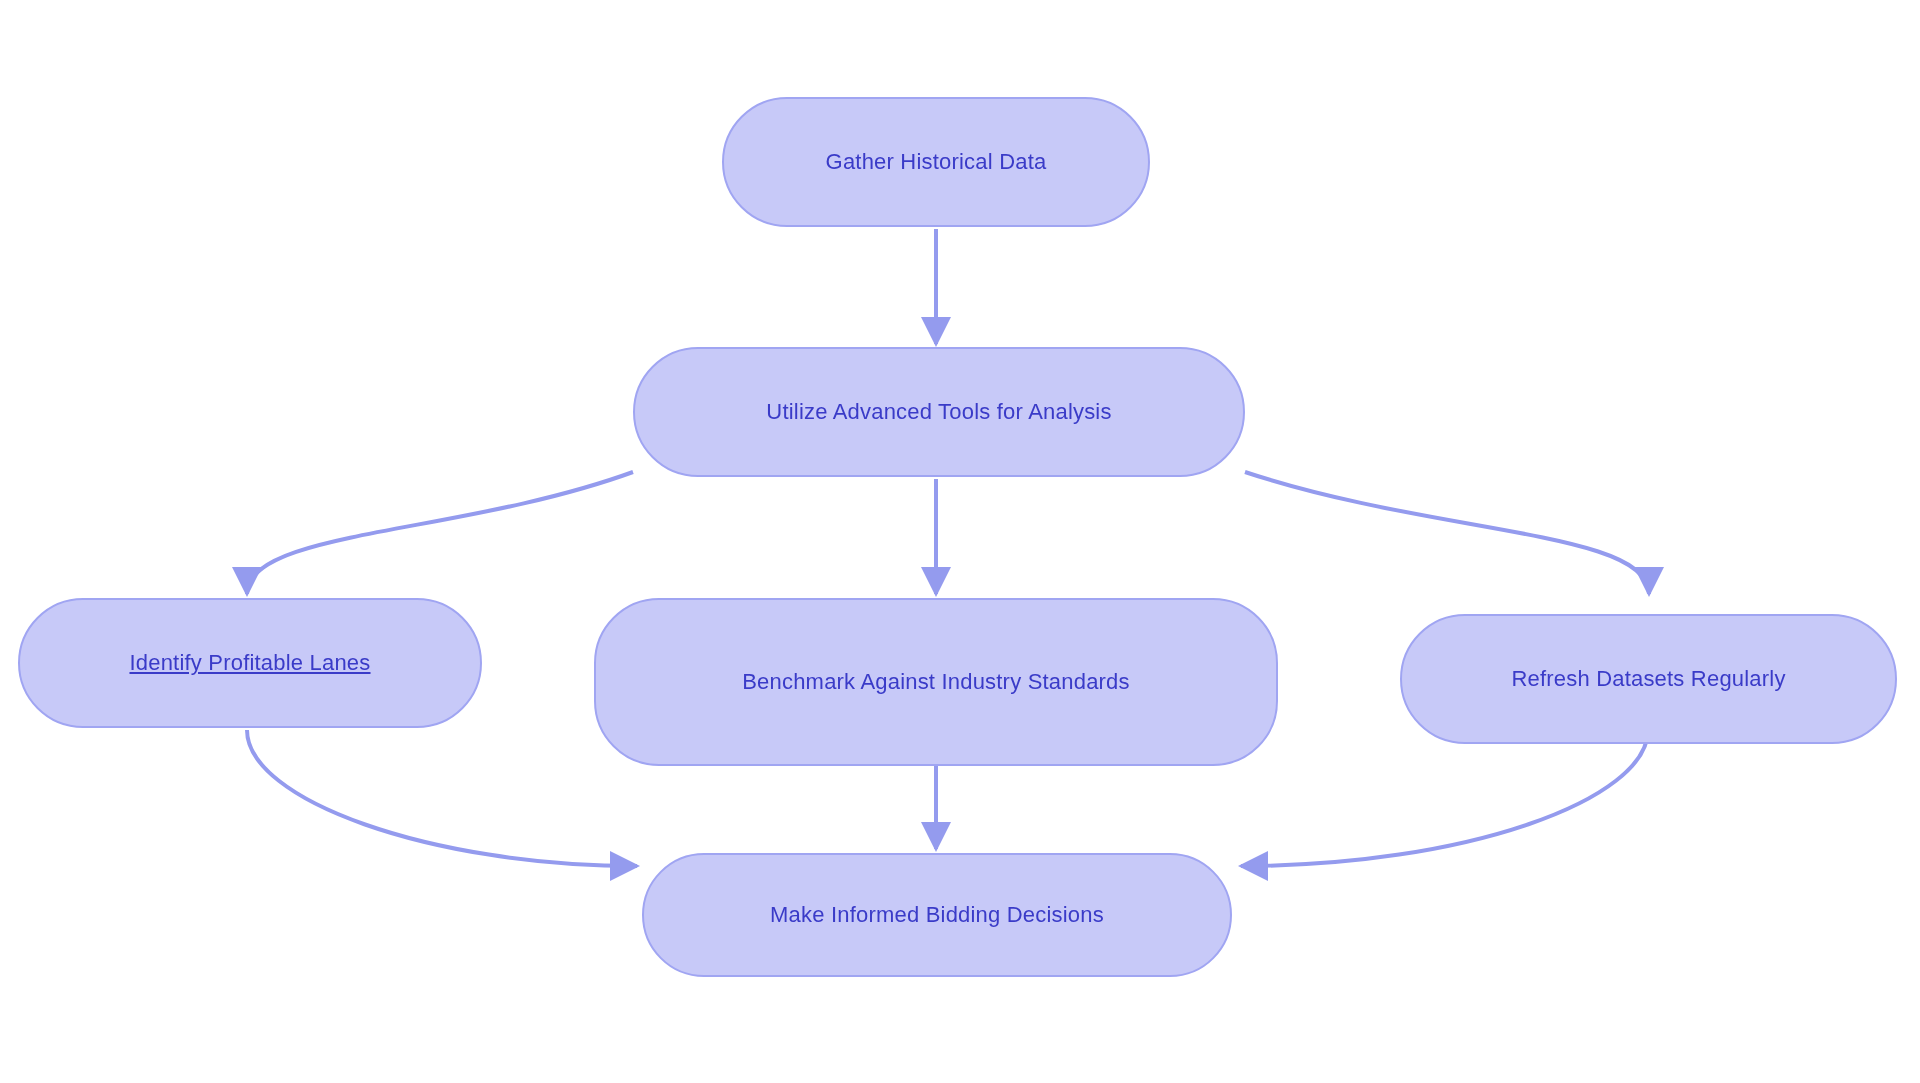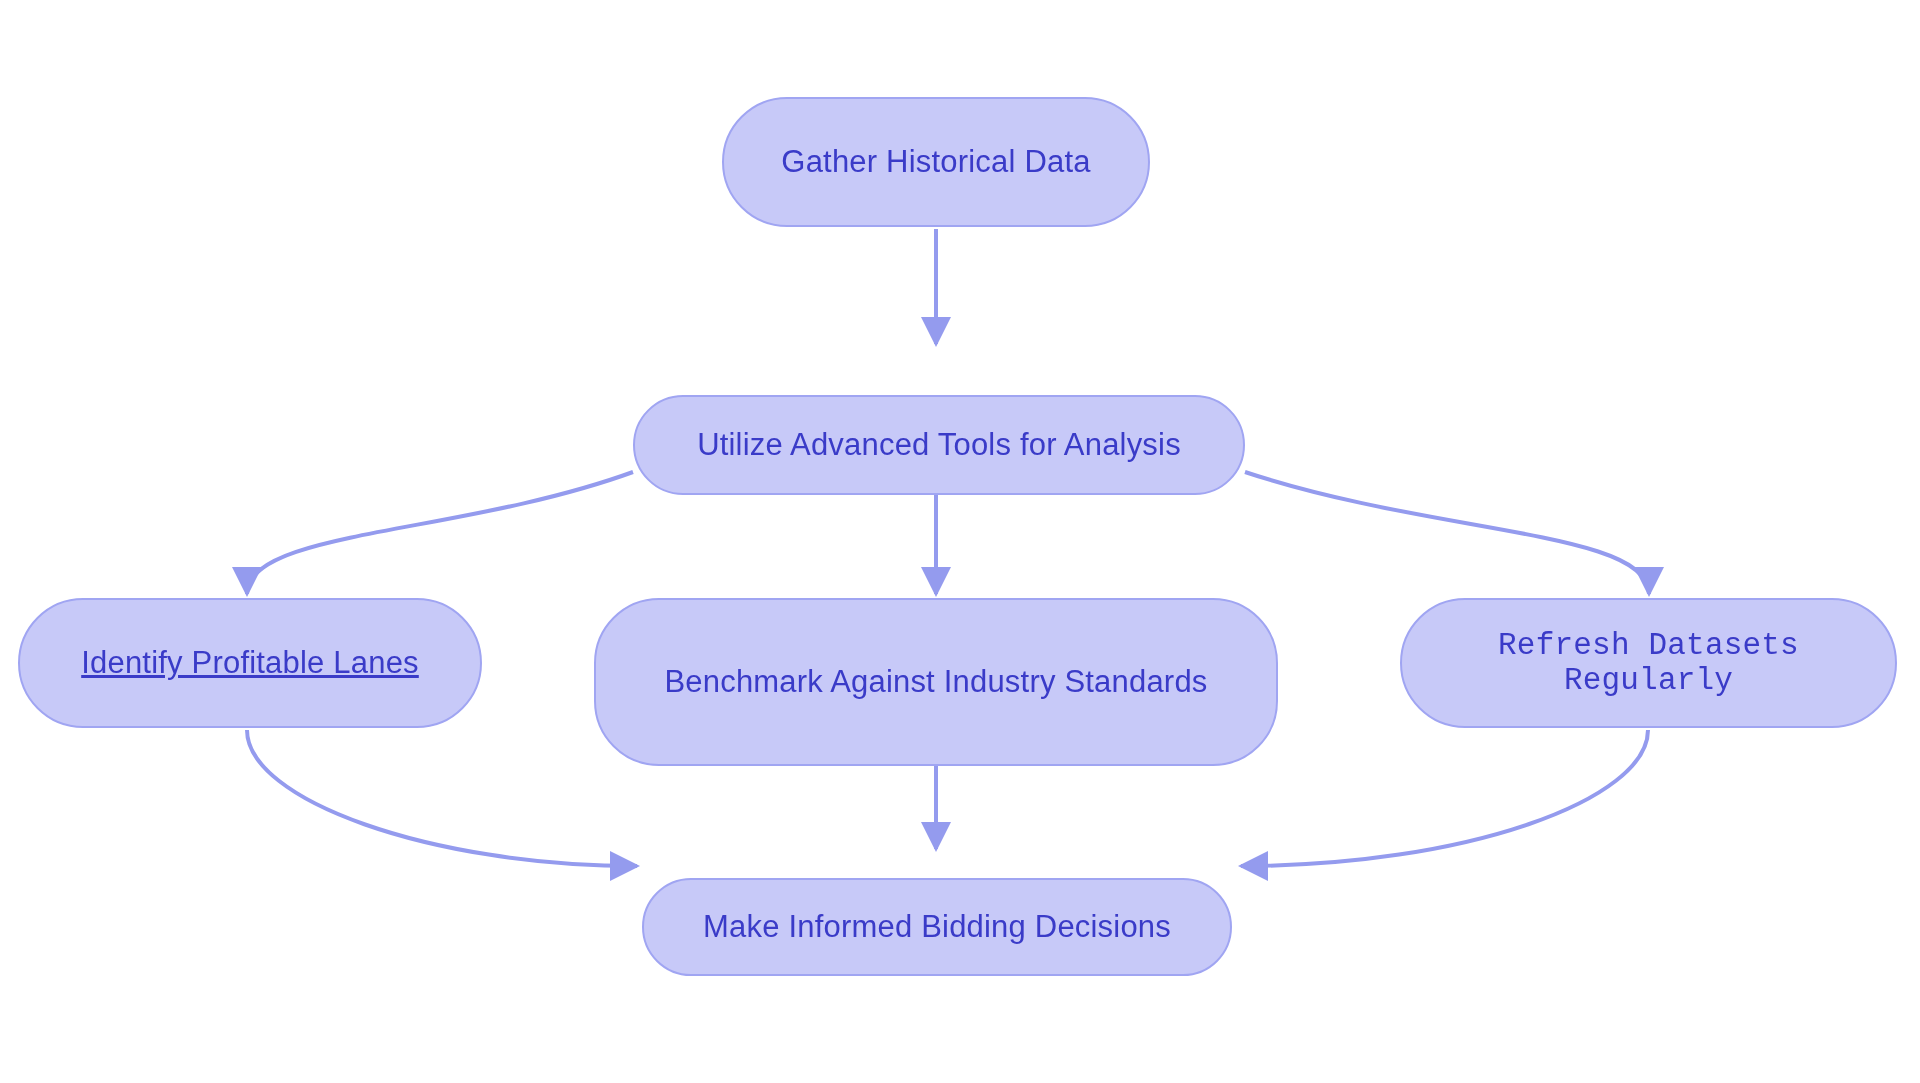--- a/index.html
+++ b/index.html
@@ -30,21 +30,21 @@
     position: absolute;
     box-sizing: border-box;
     background: var(--fill, #c7c9f8);
     border: 2px solid var(--border, #a0a5f2);
     border-radius: 65px;
     display: flex;
     align-items: center;
     justify-content: center;
     text-align: center;
     color: var(--text, #3a3bc8);
-    font-size: 31px;
+    font-size: 22px;
     font-weight: 400;
     letter-spacing: 0.2px;
     padding: 0 28px;
   }
 </style>
 </head>
 <body>
 
 <div class="canvas">
   <svg class="edges" viewBox="0 0 1920 1083" xmlns="http://www.w3.org/2000/svg">
@@ -57,28 +57,28 @@
       <path d="M 633 472 C 460 535, 247 530, 247 594" class="edge" marker-end="url(#arrowhead)"></path>
       <path d="M 936 479 L 936 594" class="edge" marker-end="url(#arrowhead)"></path>
       <path d="M 1245 472 C 1435 535, 1649 530, 1649 594" class="edge" marker-end="url(#arrowhead)"></path>
       <path d="M 247 730 C 247 800, 430 866, 637 866" class="edge" marker-end="url(#arrowhead)"></path>
       <path d="M 936 730 L 936 849" class="edge" marker-end="url(#arrowhead)"></path>
       <path d="M 1648 730 C 1648 800, 1465 866, 1241 866" class="edge" marker-end="url(#arrowhead)"></path>
     </svg>
 <div class="node" style="left: 722px; top: 97px; width: 428px; height: 130px;">
       <span>Gather Historical Data</span>
     </div>
-    <div class="node" style="left: 633px; top: 347px; width: 612px; height: 100px; margin-top: 48px;">
+    <div class="node" style="left: 633px; top: 347px; width: 612px; height: 130px;">
       <span>Utilize Advanced Tools for Analysis</span>
     </div>
     <div class="node" style="left: 18px; top: 598px; width: 464px; height: 130px; text-decoration: underline;">
       <span>Identify Profitable Lanes</span>
     </div>
     <div class="node" style="left: 594px; top: 598px; width: 684px; height: 168px;">
       <span>Benchmark Against Industry Standards</span>
     </div>
-    <div class="node" style="left: 1400px; top: 598px; width: 497px; height: 130px; font-family: Liberation Mono, monospace;">
+    <div class="node" style="left: 1400px; top: 614px; width: 497px; height: 130px;">
       <span>Refresh Datasets Regularly</span>
     </div>
-    <div class="node" style="left: 642px; top: 853px; width: 590px; height: 98px; margin-top: 25px;">
+    <div class="node" style="left: 642px; top: 853px; width: 590px; height: 124px;">
       <span>Make Informed Bidding Decisions</span>
     </div>
   </div>
 
 </body></html>

